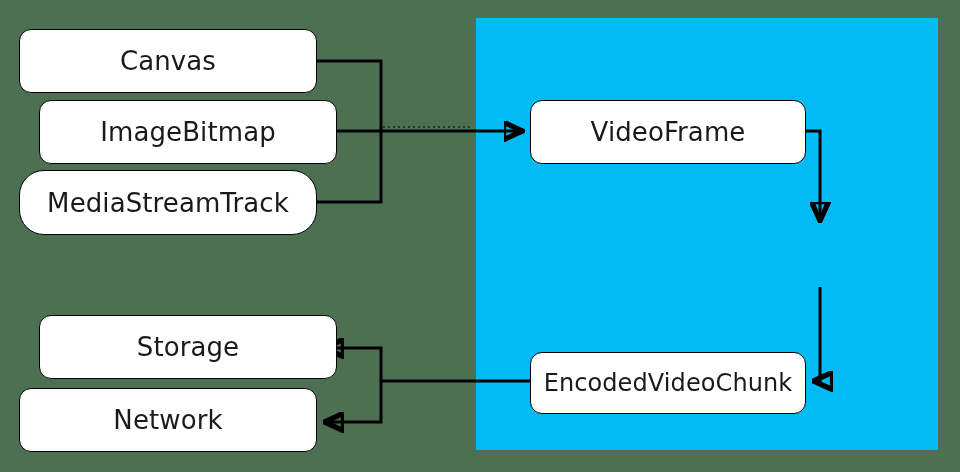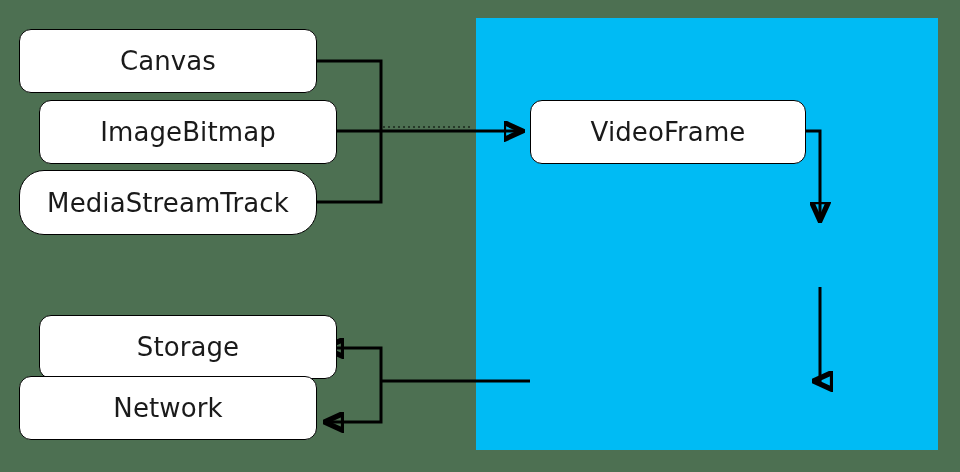--- a/index.html
+++ b/index.html
@@ -45,21 +45,21 @@
     border-radius: 0;
     background: #d4e1f0;
     border-width: 1.8px;
   }
   
   #node-canvas       { left: 19px;  top: 29px;  width: 298px; height: 64px; }
   #node-imagebitmap  { left: 19px;  top: 100px; width: 298px; height: 64px; margin-left: 20px; }
   #node-mediastream  { left: 19px;  top: 170px; width: 298px; height: 65px; border-radius: 25px; }
   
   #node-storage      { left: 19px;  top: 315px; width: 298px; height: 64px; margin-left: 20px; }
-  #node-network      { left: 19px;  top: 376px; width: 298px; height: 64px; }
+  #node-network      { left: 19px;  top: 388px; width: 298px; height: 64px; }
   
   #node-videoframe       { left: 530px; top: 100px; width: 276px; height: 64px; text-align: center; }
   #node-videoencoder     { left: 709px; top: 228px; width: 222px; height: 59px; font-size: 25px; }
   #node-encodedchunk     { left: 530px; top: 352px; width: 276px; height: 62px; font-size: 24px; }
 
   svg.edges {
     position: absolute;
     left: 0;
     top: 0;
     width: 960px;
@@ -110,14 +110,15 @@
 
   <div class="node" id="node-mediastream">MediaStreamTrack</div>
 
   <div class="node" id="node-storage">Storage</div>
 
   <div class="node" id="node-network">Network</div>
 
   <div class="node" id="node-videoframe">VideoFrame</div>
 
 
+  <div class="node" id="node-encodedchunk">EncodedVideoChunk</div>
 
 </div>
 
 </body></html>

